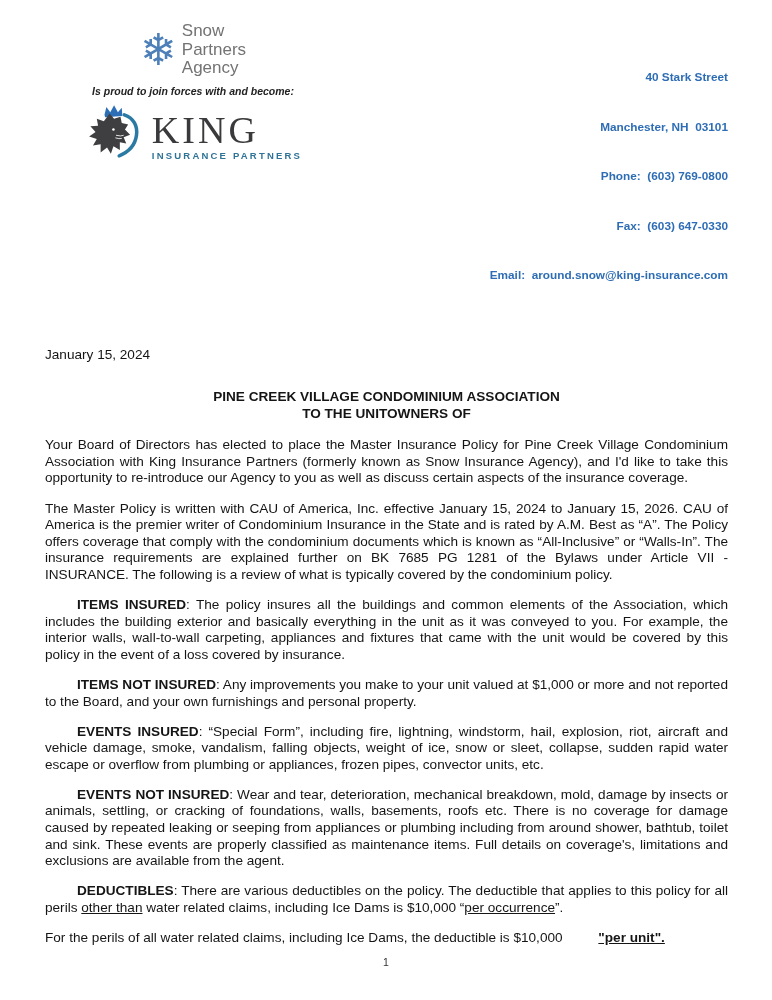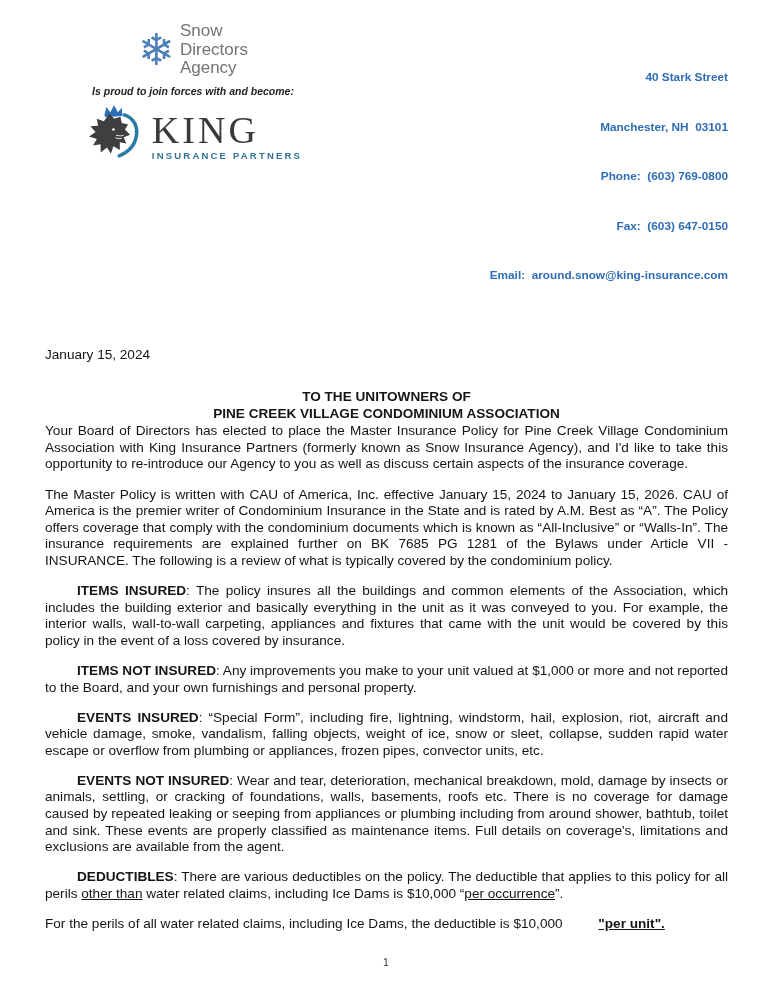--- a/index.html
+++ b/index.html
@@ -80,21 +80,21 @@
   }
   
   .letter { padding: 0 44px 0 45px; font-size: 13.6px; line-height: 16.6px; }
   .date { margin-top: 30px; }
   .recipient {
     margin-top: 26px;
     text-align: center;
     font-weight: bold;
   }
   .para { text-align: justify; margin-top: 13.5px; }
-  .para.first { margin-top: 1px; }
+  .para.first { margin-top: 15px; }
   .b { font-weight: bold; padding-left: 32px; }
   .u { text-decoration: underline; }
   
   .footer {
     position: absolute;
     bottom: 32px;
     left: 0;
     width: 100%;
     text-align: center;
     font-size: 10.5px;
@@ -106,21 +106,21 @@
 
 <div class="page">
 
   <div class="header">
 
     <div class="logo-col">
       <div class="snow-logo">
         <span class="snowflake">❄</span>
         <span class="snow-text">
           <div>Snow</div>
-          <div>Directors</div>
+          <div>Partners</div>
           <div>Agency</div>
         </span>
       </div>
 
       <div class="tagline">Is proud to join forces with and become:</div>
 
       <div class="king-logo">
         <span>
           <svg width="64" height="64" viewBox="0 0 100 100" aria-hidden="true">
             <path d="M63 20 C 78 25, 84 38, 82 52 C 80 67, 70 78, 55 84" fill="none" stroke="#2a7aa4" stroke-width="5.5" stroke-linecap="round"></path>
@@ -136,31 +136,31 @@
           <div class="king-name">KING</div>
           <div class="king-sub">INSURANCE PARTNERS</div>
         </span>
       </div>
     </div>
 
     <div class="contact">
       <div>40 Stark Street</div>
       <div>Manchester, NH  03101</div>
       <div>Phone:  (603) 769-0800</div>
-      <div>Fax:  (603) 647-0150</div>
+      <div>Fax:  (603) 647-0330</div>
       <div>Email:  around.snow@king-insurance.com</div>
     </div>
   </div>
 
   <div class="letter">
     <div class="date">January 15, 2024</div>
 
     <div class="recipient">
+      <div>PINE CREEK VILLAGE CONDOMINIUM ASSOCIATION</div>
       <div>TO THE UNITOWNERS OF</div>
-      <div>PINE CREEK VILLAGE CONDOMINIUM ASSOCIATION</div>
     </div>
 
     <p class="para first"><span>Your Board of Directors has elected to place the Master Insurance Policy for Pine Creek Village Condominium Association with King Insurance Partners (formerly known as Snow Insurance Agency), and I'd like to take this opportunity to re-introduce our Agency to you as well as discuss certain aspects of the insurance coverage.</span></p>
     <p class="para"><span>The Master Policy is written with CAU of America, Inc. effective January 15, 2024 to January 15, 2026.  CAU of America is the premier writer of Condominium Insurance in the State and is rated by A.M. Best as “A”.  The Policy offers coverage that comply with the condominium documents which is known as “All-Inclusive” or “Walls-In”.  The insurance requirements are explained further on BK 7685 PG 1281 of the Bylaws under Article VII - INSURANCE. The following is a review of what is typically covered  by  the condominium policy.</span></p>
     <p class="para"><span class="b">ITEMS INSURED</span><span>: The policy insures all the buildings and common elements of the Association, which includes the building exterior and basically everything in the unit as it was conveyed to you. For example, the interior walls, wall-to-wall carpeting, appliances and fixtures that came with the unit would be covered by this policy in the event of a loss covered by insurance.</span></p>
     <p class="para"><span class="b">ITEMS NOT INSURED</span><span>: Any improvements you make to your unit valued at $1,000 or more and not reported to the Board, and your own furnishings and personal property.</span></p>
     <p class="para"><span class="b">EVENTS INSURED</span><span>: “Special Form”, including fire, lightning, windstorm, hail, explosion, riot, aircraft and vehicle damage, smoke, vandalism, falling objects, weight of ice, snow or sleet, collapse, sudden rapid water escape or overflow from plumbing or appliances, frozen pipes, convector units, etc.</span></p>
     <p class="para"><span class="b">EVENTS NOT INSURED</span><span>: Wear and tear, deterioration, mechanical breakdown, mold, damage by insects or animals, settling, or cracking of foundations, walls, basements, roofs etc. There is no coverage for damage caused by repeated leaking or seeping from appliances or plumbing including from around shower, bathtub, toilet and sink. These events are properly classified as maintenance items. Full details on coverage's, limitations and exclusions are available from the agent.</span></p>
     <p class="para"><span class="b">DEDUCTIBLES</span><span>:  There are various deductibles on the policy.  The deductible that applies to this policy for all perils </span><span class="u">other than</span><span> water related claims, including Ice Dams is $10,000 “</span><span class="u">per occurrence</span><span>”.</span></p>
     <p class="para"><span>For the perils of all water related claims, including Ice Dams, the deductible is $10,000 </span><span class="b u">"per unit".</span></p>

